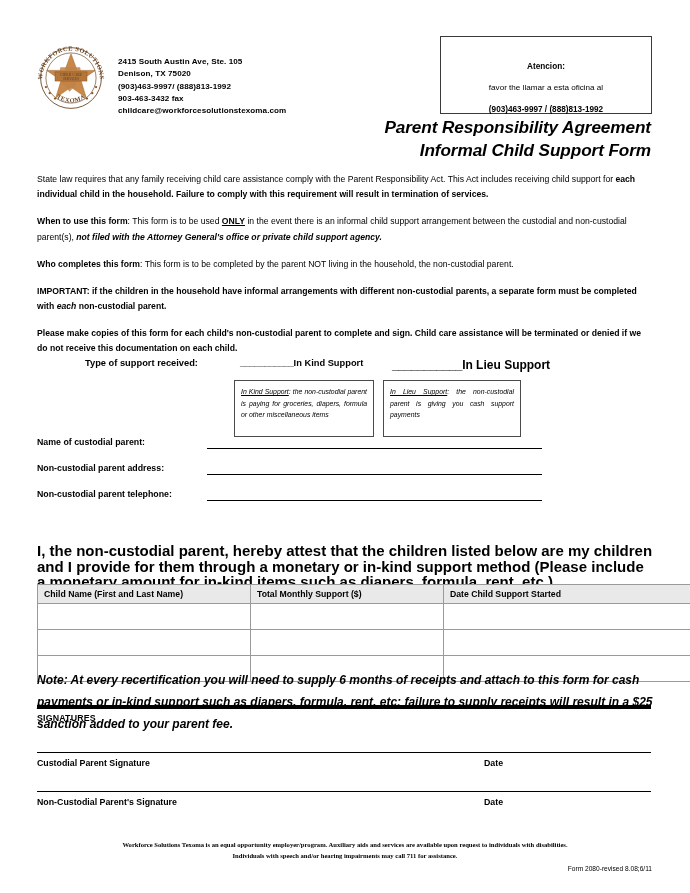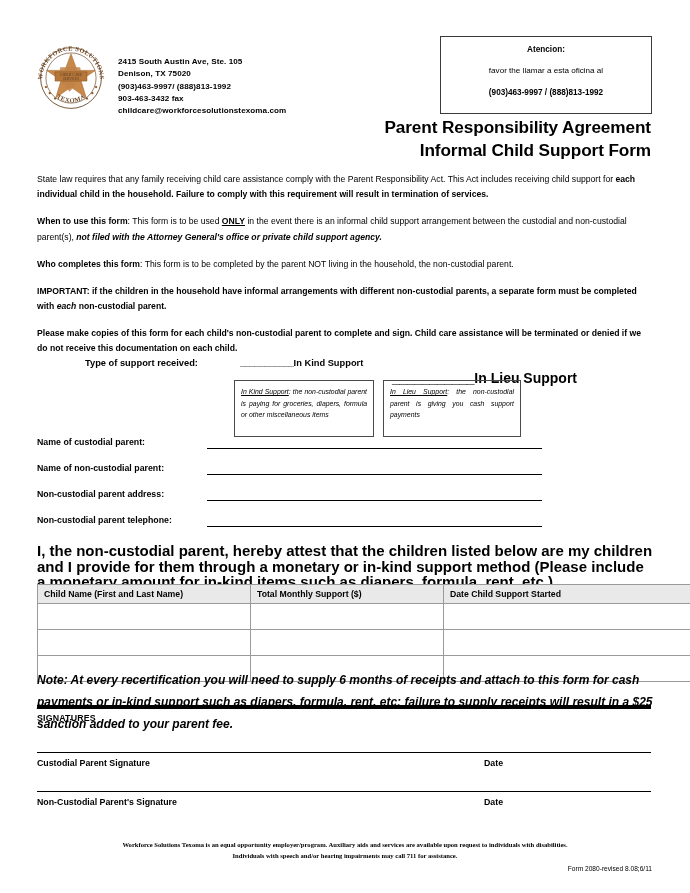--- a/index.html
+++ b/index.html
@@ -51,21 +51,21 @@
 
   .atencion-box {
     position: absolute;
     left: 440px;
     top: 18px;
     width: 212px;
     height: 78px;
     border: 1.3px solid #3a3a3a;
     box-sizing: border-box;
     text-align: center;
-    padding-top: 8px;
+    padding-top: 25px;
   }
   .atencion-title {
     font-size: 8.2px;
     font-weight: bold;
     margin-bottom: 11px;
   }
   .atencion-line {
     font-size: 8.1px;
     line-height: 12.5px;
   }
@@ -81,20 +81,21 @@
     top: 116px;
     left: 0;
     width: 651px;
     text-align: right;
   }
   .title-line {
     font-size: 17.2px;
     font-weight: bold;
     line-height: 23px;
     letter-spacing: -0.1px;
+    font-style: italic;
   }
 
   
   .body-area {
     position: absolute;
     top: 172px;
     left: 37px;
     width: 616px;
   }
   .para {
@@ -128,22 +129,22 @@
     position: absolute;
     left: 240px;
     top: 0px;
     font-size: 9.3px;
     font-weight: bold;
     white-space: nowrap;
   }
   .support-opt2 {
     position: absolute;
     left: 392px;
-    top: 12px;
-    font-size: 14px;
+    top: 0px;
+    font-size: 12px;
     font-weight: bold;
     white-space: nowrap;
   }
   .blankline { letter-spacing: -0.3px; }
 
   .defbox {
     position: absolute;
     border: 1.1px solid #4a4a4a;
     box-sizing: border-box;
     padding: 5px 6px 5px 6px;
@@ -403,24 +404,20 @@
     <div class="support-opt2"><span class="blankline">___________</span><span>In Lieu Support</span></div>
 
     <div class="defbox" id="defbox-kind"><u>In Kind Support</u><span>: the non-custodial parent is paying for groceries, diapers, formula or other miscellaneous items</span></div>
 
     <div class="defbox" id="defbox-lieu"><u>In Lieu Support</u><span>: the non-custodial parent is giving you cash support payments</span></div>
   </div>
 
   <div class="fields">
     <div class="field-row">
       <span class="field-label">Name of custodial parent:</span>
-      <span class="field-line"></span>
-    </div>
-    <div class="field-row">
-      <span class="field-label">Name of non-custodial parent:</span>
       <span class="field-line"></span>
     </div>
     <div class="field-row">
       <span class="field-label">Non-custodial parent address:</span>
       <span class="field-line"></span>
     </div>
     <div class="field-row">
       <span class="field-label">Non-custodial parent telephone:</span>
       <span class="field-line"></span>
     </div>

